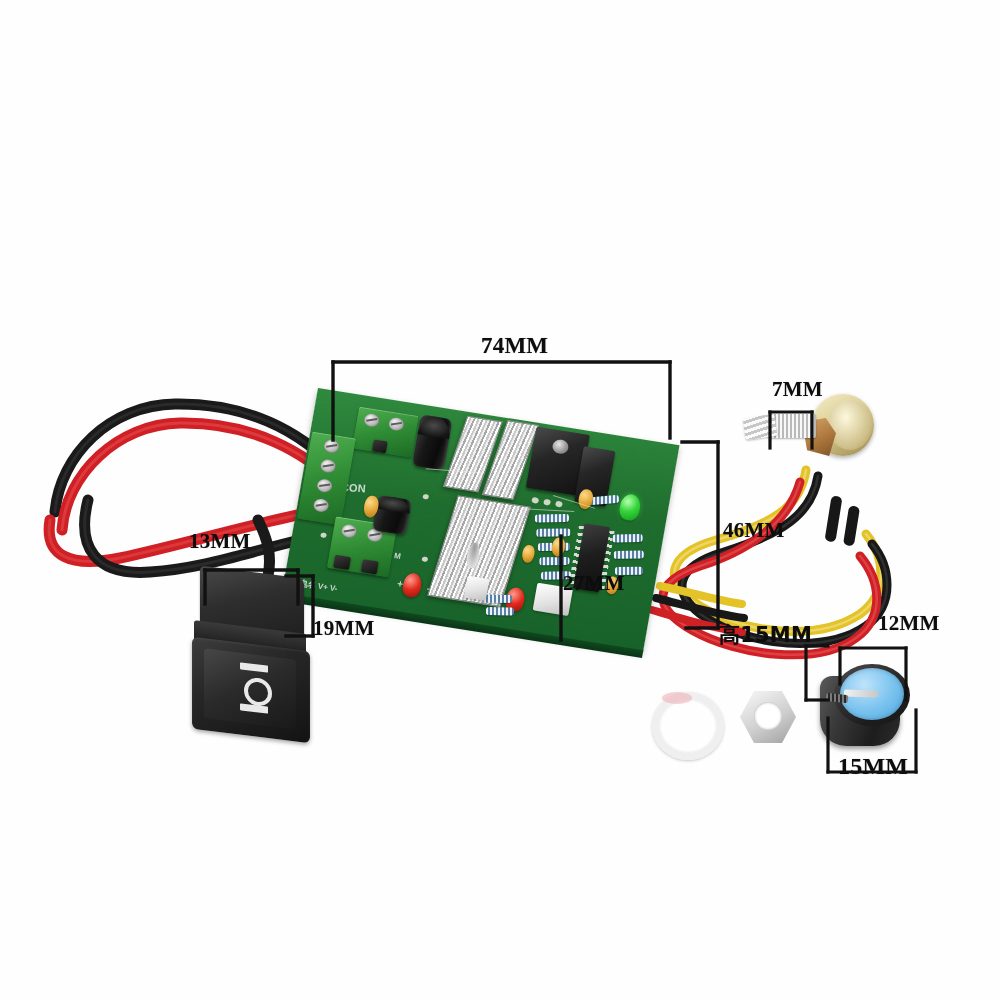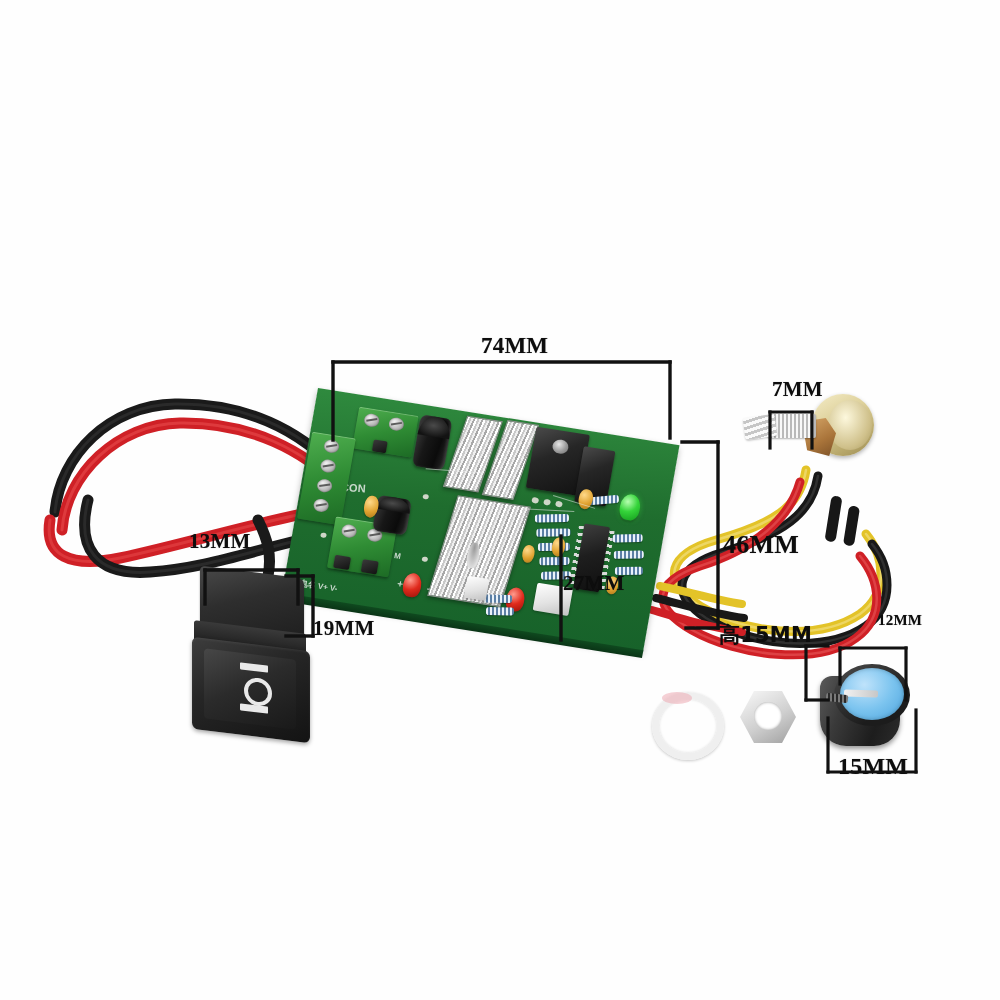--- a/index.html
+++ b/index.html
@@ -494,21 +494,21 @@
   <div class="dimlabel" style="left:481px;top:334px;font-size:23px;">74MM</div>
 
   <div class="dimlabel" style="left:189px;top:531px;font-size:21px;">13MM</div>
 
   <div class="dimlabel" style="left:313px;top:618px;font-size:21px;">19MM</div>
 
   <div class="dimlabel" style="left:563px;top:573px;font-size:21px;">27MM</div>
 
   <div class="dimlabel" style="left:772px;top:379px;font-size:21px;">7MM</div>
 
-  <div class="dimlabel" style="left:723px;top:532px;font-size:26px;">46MM</div>
+  <div class="dimlabel" style="left:723px;top:520px;font-size:21px;">46MM</div>
 
   <div class="dimlabel" style="left:719px;top:625px;font-size:21px;font-family:'DejaVu Sans',sans-serif;font-weight:700;">高15MM</div>
 
-  <div class="dimlabel" style="left:878px;top:613px;font-size:15px;">12MM</div>
+  <div class="dimlabel" style="left:878px;top:613px;font-size:21px;">12MM</div>
 
   <div class="dimlabel" style="left:838px;top:754px;font-size:24px;">15MM</div>
 
 </div>
 
 </body></html>

